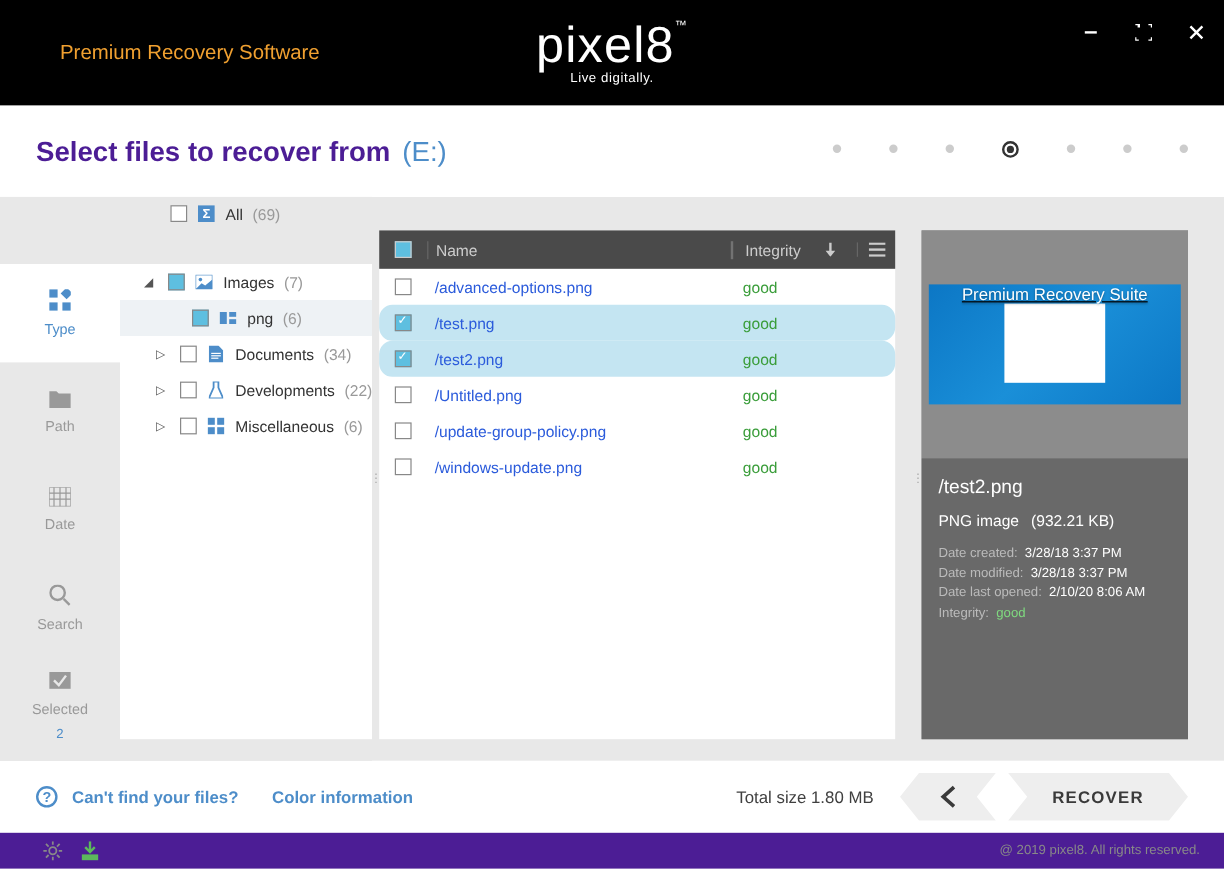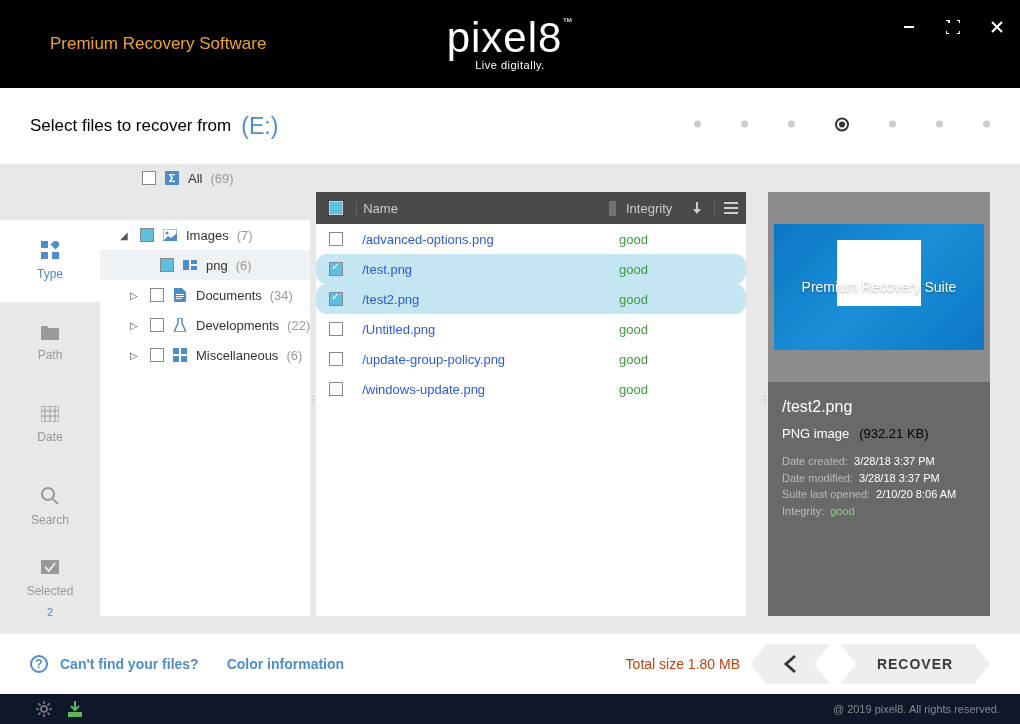--- a/index.html
+++ b/index.html
@@ -7,21 +7,21 @@
 
 .titlebar { height: 88px; background: #000; display: flex; align-items: center; padding: 0 20px 0 50px; position: relative; }
 .titlebar-text { color: #f0a030; font-size: 17px; font-weight: 400; }
 .logo-box { position: absolute; left: 50%; transform: translateX(-50%); text-align: center; color: #fff; }
 .logo-main { font-size: 42px; font-weight: 300; letter-spacing: 1px; line-height: 1; }
 .logo-sub { font-size: 11px; color: #fff; letter-spacing: 0.5px; }
 .winbtns { position: absolute; right: 14px; top: 18px; display: flex; gap: 26px; }
 .winbtn { width: 18px; height: 18px; display: flex; align-items: center; justify-content: center; cursor: pointer; }
 
 .subhead { height: 76px; background: #fff; display: flex; align-items: center; padding: 0 30px; position: relative; }
-.subhead-title { font-size: 17px; color: #000000; font-weight: 400; }
+.subhead-title { font-size: 23px; color: #4c1d95; font-weight: 700; }
 .subhead-drive { font-size: 23px; color: #4d8dc9; margin-left: 10px; }
 .progress-dots { position: absolute; right: 30px; top: 50%; transform: translateY(-50%); display: flex; gap: 40px; }
 .dot { width: 7px; height: 7px; border-radius: 50%; background: #ccc; }
 .dot.active { width: 14px; height: 14px; border: 2.5px solid #333; background: transparent; position: relative; margin-top: -3px; }
 .dot.active::after { content: ""; position: absolute; width: 6px; height: 6px; background: #333; border-radius: 50%; top: 50%; left: 50%; transform: translate(-50%,-50%); }
 
 .main { height: 470px; background: #e8e8e8; display: flex; padding: 0; }
 
 .sidetabs { width: 100px; background: #e8e8e8; padding-top: 28px; }
 .sidetab { height: 82px; display: flex; flex-direction: column; align-items: center; justify-content: center; cursor: pointer; color: #999; gap: 8px; }
@@ -40,53 +40,53 @@
 .cb.checked::after { content:"✓"; color:#fff; font-size:10px; position:absolute; top:-2px; left:1px; }
 .ticon { width: 16px; display: flex; justify-content: center; color: #4d8dc9; }
 .tname { font-size: 13px; color: #333; }
 .tcnt { font-size: 13px; color: #999; }
 
 .filepanel { flex: 1; background: #fff; margin: 28px 16px 18px 0; display: flex; flex-direction: column; position: relative; }
 .fheader { height: 32px; background: #4a4a4a; display: flex; align-items: center; color: #ccc; font-size: 13px; }
 .fh-chk { width: 40px; display:flex; justify-content:center; }
 .fh-chk .cb { border-color:#ccc; }
 .fh-name { flex: 1; padding-left: 6px; border-left: 1px solid #666; }
-.fh-int { width: 105px; padding-left: 10px; border-left: 7px solid #737373; display:flex; align-items:center; gap:20px; }
+.fh-int { width: 105px; padding-left: 10px; border-left: 2px solid #737373; display:flex; align-items:center; gap:20px; }
 .fh-menu { width: 32px; display:flex; justify-content:center; border-left:1px solid #666; }
 .frow { height: 30px; display: flex; align-items: center; font-size: 13px; border-radius: 11px; }
 .frow.sel { background: #c4e5f2; }
 .fr-chk { width: 40px; display:flex; justify-content:center; }
 .fr-name { flex: 1; color: #2b5bdb; padding-left: 6px; }
 .fr-int { width: 137px; color: #3a9d3a; padding-left: 10px; }
 
 .dghandle { width: 6px; display:flex; align-items:center; justify-content:center; color:#aaa; font-size:10px; flex-direction:column; gap:2px; }
 
 .previewpanel { width: 222px; background: #8c8c8c; margin: 28px 30px 18px 0; display: flex; flex-direction: column; }
 .pv-img { height: 190px; background: #8c8c8c; display:flex; align-items:center; justify-content:center; }
-.pv-mock { width: 210px; height: 126px; background: linear-gradient(135deg, #0c77c5 0%, #1a8fd8 50%, #0c77c5 100%); position: relative; display:flex; align-items:center; justify-content:center; }
+.pv-mock { width: 210px; height: 100px; background: linear-gradient(135deg, #0c77c5 0%, #1a8fd8 50%, #0c77c5 100%); position: relative; display:flex; justify-content:center;text-decoration:underline; }
 .pv-mock-win { width: 84px; height: 66px; background:#fff; position:absolute; top:16px; }
 .pv-mock-txt { color:#fff; font-size:14px; text-align:center; z-index:2; text-shadow:0 1px 2px rgba(0,0,0,.4); }
 .pv-meta { flex: 1; background: #696969; padding: 16px 14px; color: #fff; font-size: 13px; }
 .pv-fname { font-size: 16px; margin-bottom: 10px; }
 .pv-type { font-size: 13px; margin-bottom: 12px; }
-.pv-type .sz { color: #000000; margin-left: 10px; }
+.pv-type .sz { color: #ffffff; margin-left: 10px; }
 .pv-kv { font-size: 11px; color: #bbb; line-height: 1.5; }
 .pv-kv .v { color: #fff; margin-left: 6px; }
 .pv-kv .good { color: #7fd87f; }
 
 .footer1 { height: 60px; background: #fff; display: flex; align-items: center; padding: 0 30px; }
 .help-icon { width: 18px; height: 18px; border: 2px solid #4d8dc9; border-radius: 50%; color: #4d8dc9; display:flex; align-items:center; justify-content:center; font-size:12px; font-weight:bold; margin-right: 12px; }
 .flink { color: #4d8dc9; font-size: 14px; font-weight: 600; cursor: pointer; }
 .flink + .flink { margin-left: 28px; text-align: center; }
-.totsz { margin-left: auto; font-size: 14px; color: #c2410c; margin-right: 10px; }
+.totsz { margin-left: auto; font-size: 14px; color: #404040; margin-right: 22px; }
 .navbtn { height: 40px; background: #eee; border: none; padding: 0 28px; cursor: pointer; font-size: 14px; font-weight: 600; color: #3a3a3a; letter-spacing: 1px; clip-path: polygon(12px 0, 100% 0, calc(100% - 12px) 100%, 0 100%); }
 .backbtn { width: 80px; clip-path: polygon(16px 0, 100% 0, calc(100% - 16px) 50%, 100% 100%, 16px 100%, 0 50%); margin-right: 10px; display:flex; align-items:center; justify-content:center; }
 .recbtn { width: 150px; clip-path: polygon(0 0, calc(100% - 16px) 0, 100% 50%, calc(100% - 16px) 100%, 0 100%, 16px 50%); }
 
-.footer2 { height: 30px; background: #0f172a; display: flex; align-items: center; padding: 0 20px 0 36px; }
+.footer2 { height: 30px; background: #4c1d95; display: flex; align-items: center; padding: 0 20px 0 36px; }
 .f2icon { color: #888; margin-right: 16px; cursor:pointer; }
 .f2icon.g { color: #5cb85c; }
 .copy { margin-left: auto; color: #888; font-size: 11px; }
 
 
 .leftblock { display:flex; background:#e8e8e8; }
 .tree-container { background:#fff; margin: 28px 0 18px 0; flex:1; max-width:304px; }
 
 svg { display: block; }
 </style>
@@ -337,21 +337,21 @@
       <div class="pv-mock">
         <div class="pv-mock-win"></div>
         <div class="pv-mock-txt">Premium Recovery Suite</div>
       </div>
     </div>
     <div class="pv-meta">
       <div class="pv-fname">/test2.png</div>
       <div class="pv-type"><span>PNG image</span><span class="sz">(932.21 KB)</span></div>
       <div class="pv-kv"><span>Date created:</span><span class="v">3/28/18 3:37 PM</span></div>
       <div class="pv-kv"><span>Date modified:</span><span class="v">3/28/18 3:37 PM</span></div>
-      <div class="pv-kv"><span>Suite last opened:</span><span class="v">2/10/20 8:06 AM</span></div>
+      <div class="pv-kv"><span>Date last opened:</span><span class="v">2/10/20 8:06 AM</span></div>
       <div class="pv-kv"><span>Integrity:</span><span class="v good">good</span></div>
     </div>
   </div>
 
 </div>
 
 <div class="footer1">
   <span class="help-icon">?</span>
   <span class="flink">Can't find your files?</span>
   <span class="flink">Color information</span>

